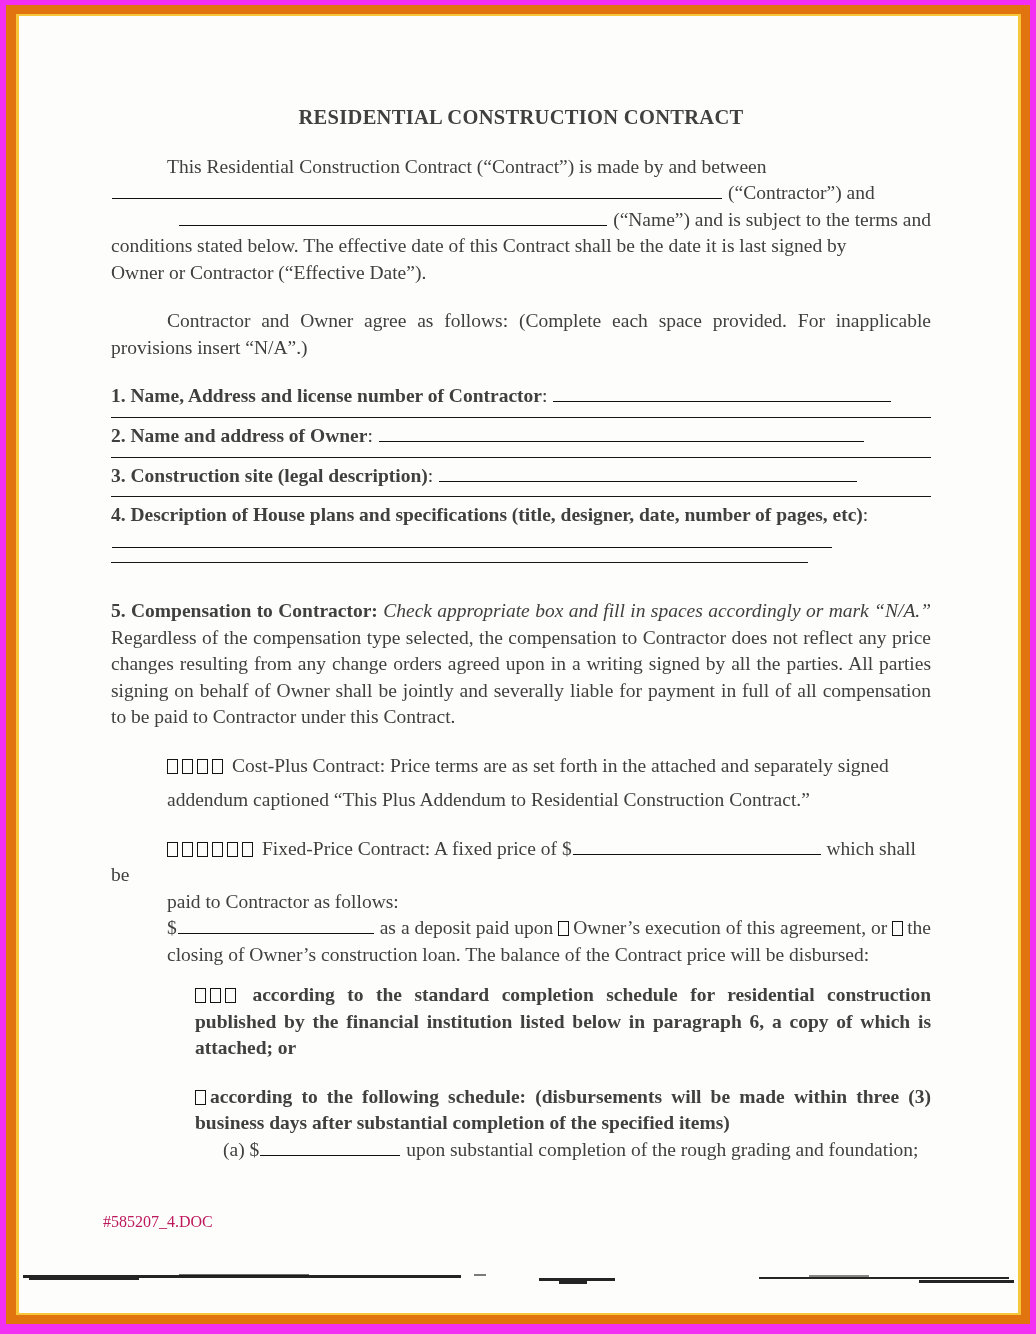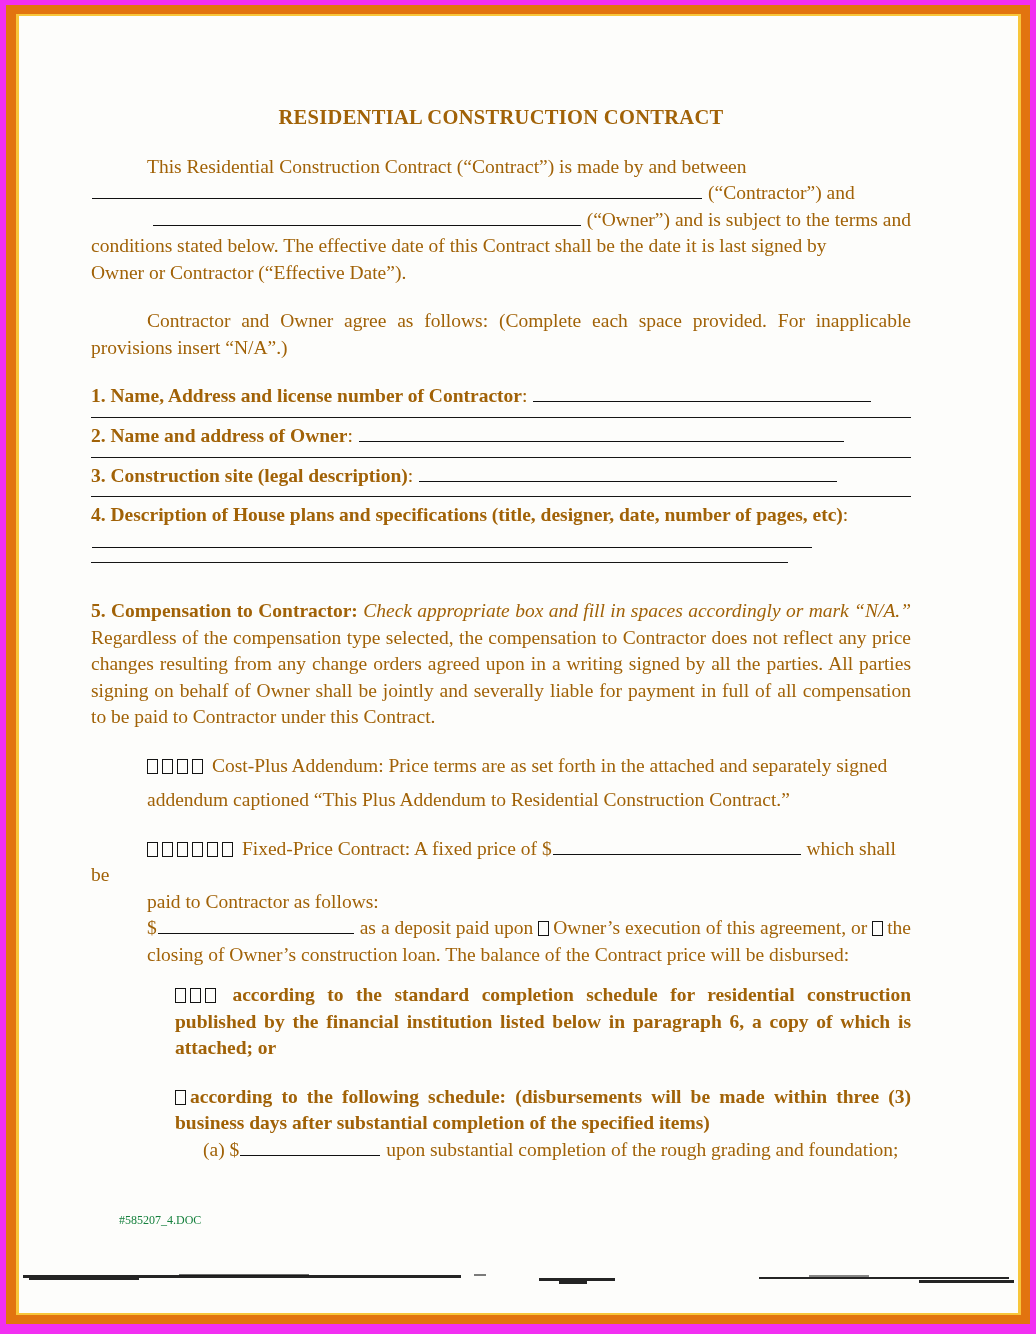--- a/index.html
+++ b/index.html
@@ -38,26 +38,26 @@
     position: absolute;
     left: 19px; top: 16px;
     width: 999px; height: 1297px;
     background: #fdfdfb;
     overflow: hidden;
   }
 
   
   .doc {
     position: absolute;
-    left: 72px;
+    left: 92px;
     top: 88px;
     width: 820px;
     font-size: 19.5px;
     line-height: 1.36;
-    color: #a16207;
+    color: #404040;
     text-align: justify;
   }
 
   .title {
     text-align: center;
     font-weight: bold;
     font-size: 20.5px;
     letter-spacing: 0.3px;
     margin: 0 0 22px 0;
   }
@@ -100,24 +100,24 @@
 
   .sub1 { margin-left: 56px; }
   .sub2 { margin-left: 84px; font-weight: bold; }
   .sub3 { margin-left: 112px; }
 
   .num-item { text-align: left; }
 
   
   .footer-id {
     position: absolute;
-    left: 100px;
+    left: 84px;
     top: 1197px;
-    font-size: 12px;
-    color: #15803d;
+    font-size: 16px;
+    color: #be185d;
     font-family: "Liberation Serif", serif;
   }
 
   
   .artifact {
     position: absolute;
     background: #111;
     opacity: 0.92;
   }
   .a1 { left: 4px;   top: 1259px; width: 438px; height: 3px; }
@@ -142,21 +142,21 @@
   <div class="doc">
 
     <div class="title">RESIDENTIAL CONSTRUCTION CONTRACT</div>
 
     <div>
       <p class="p-indent">This  Residential  Construction  Contract  (“Contract”)  is  made  by  and  between</p>
       <p style="">
         <span class="rule" style="width:610px; margin-right:6px;"></span><span>(“Contractor”)   and</span>
       </p>
       <p style="text-align:right;">
-        <span class="rule" style="width:428px; margin-right:6px;"></span><span>(“Owner”) and is subject to the terms and</span>
+        <span class="rule" style="width:428px; margin-right:6px;"></span><span>(“Name”) and is subject to the terms and</span>
       </p>
       <p>conditions stated below.  The effective date of this Contract shall be the date it is last signed by</p>
       <p>Owner or Contractor (“Effective Date”).</p>
     </div>
 
     <div class="gap-m"></div>
 
     <p class="p-indent">Contractor and Owner agree as follows: (Complete each space provided. For inapplicable provisions insert “N/A”.)</p>
 
     <div class="gap-m"></div>
@@ -205,21 +205,21 @@
         <b>Compensation to Contractor:</b>
         <i>Check appropriate box and fill in spaces accordingly or mark “N/A.”</i>
         <span>Regardless of the compensation type selected, the compensation to Contractor does not reflect any price changes resulting from any change orders agreed upon in a writing signed by all the parties.  All parties signing on behalf of Owner shall be jointly and severally liable for payment in full of all compensation to be paid to Contractor under this Contract.</span>
       </p>
 
       <div class="gap-m"></div>
 
       <div>
         <p class="p-indent">
           <span class="cbx-group"><span class="cbx"></span><span class="cbx"></span><span class="cbx"></span><span class="cbx"></span></span>
-          <span>Cost-Plus Addendum:</span>
+          <span>Cost-Plus Contract:</span>
           <span>Price terms are as set forth in the attached and separately signed</span>
         </p>
         <p class="sub1" style="margin-top:8px;">addendum captioned “This Plus Addendum to Residential Construction Contract.”</p>
       </div>
 
       <div class="gap-m"></div>
 
       <div>
         <p class="p-indent" style="text-align:left;">
           <span class="cbx-group"><span class="cbx"></span><span class="cbx"></span><span class="cbx"></span><span class="cbx"></span><span class="cbx"></span><span class="cbx"></span></span>

